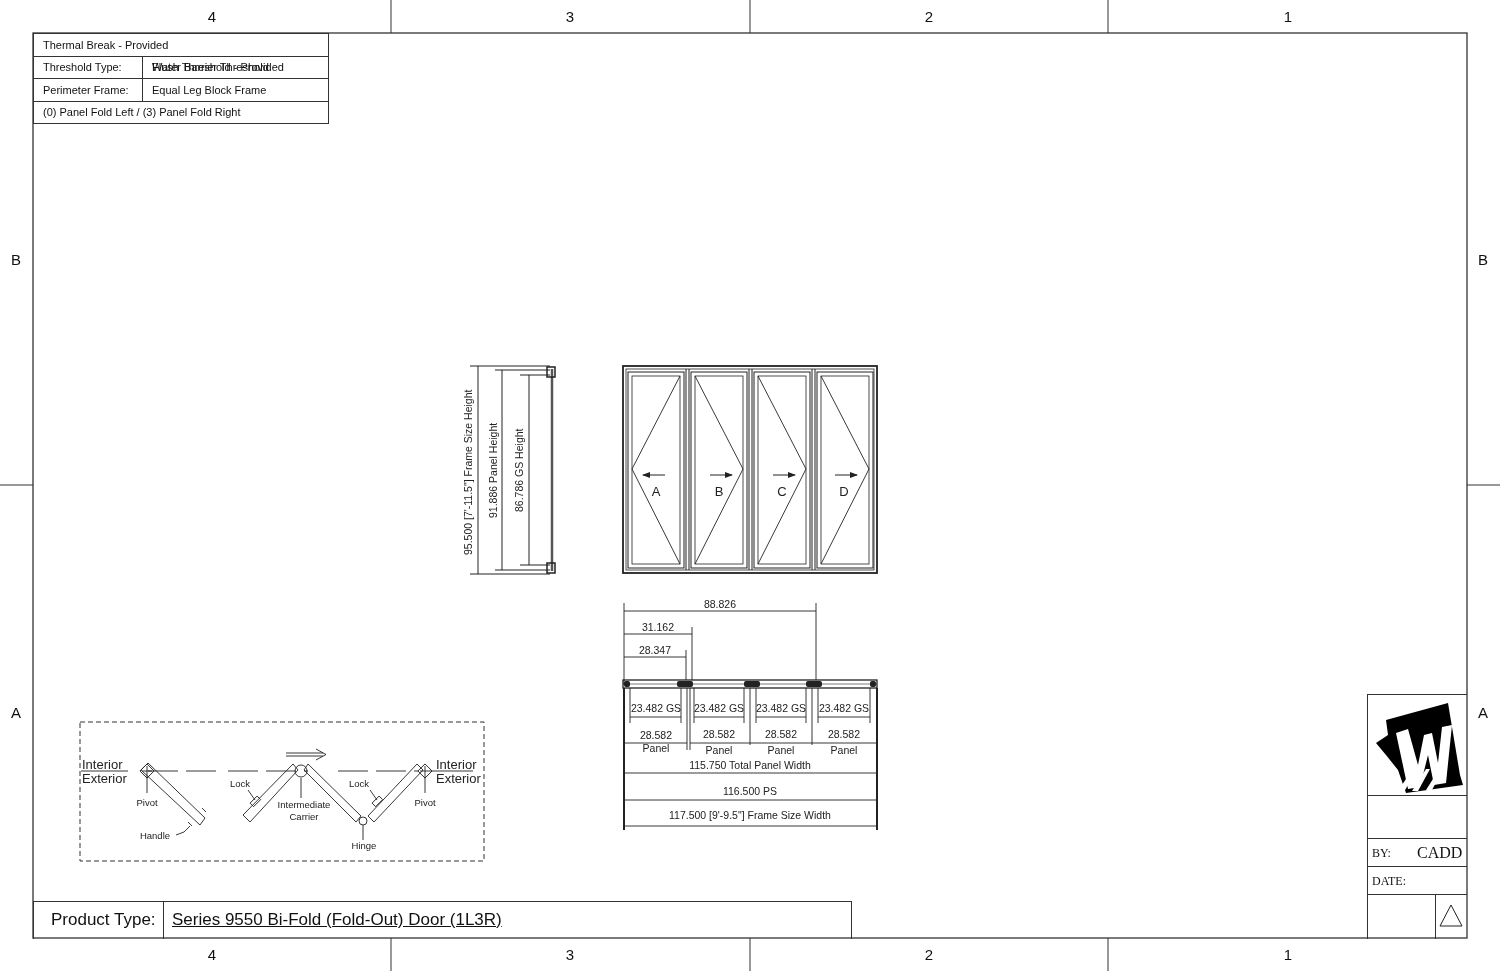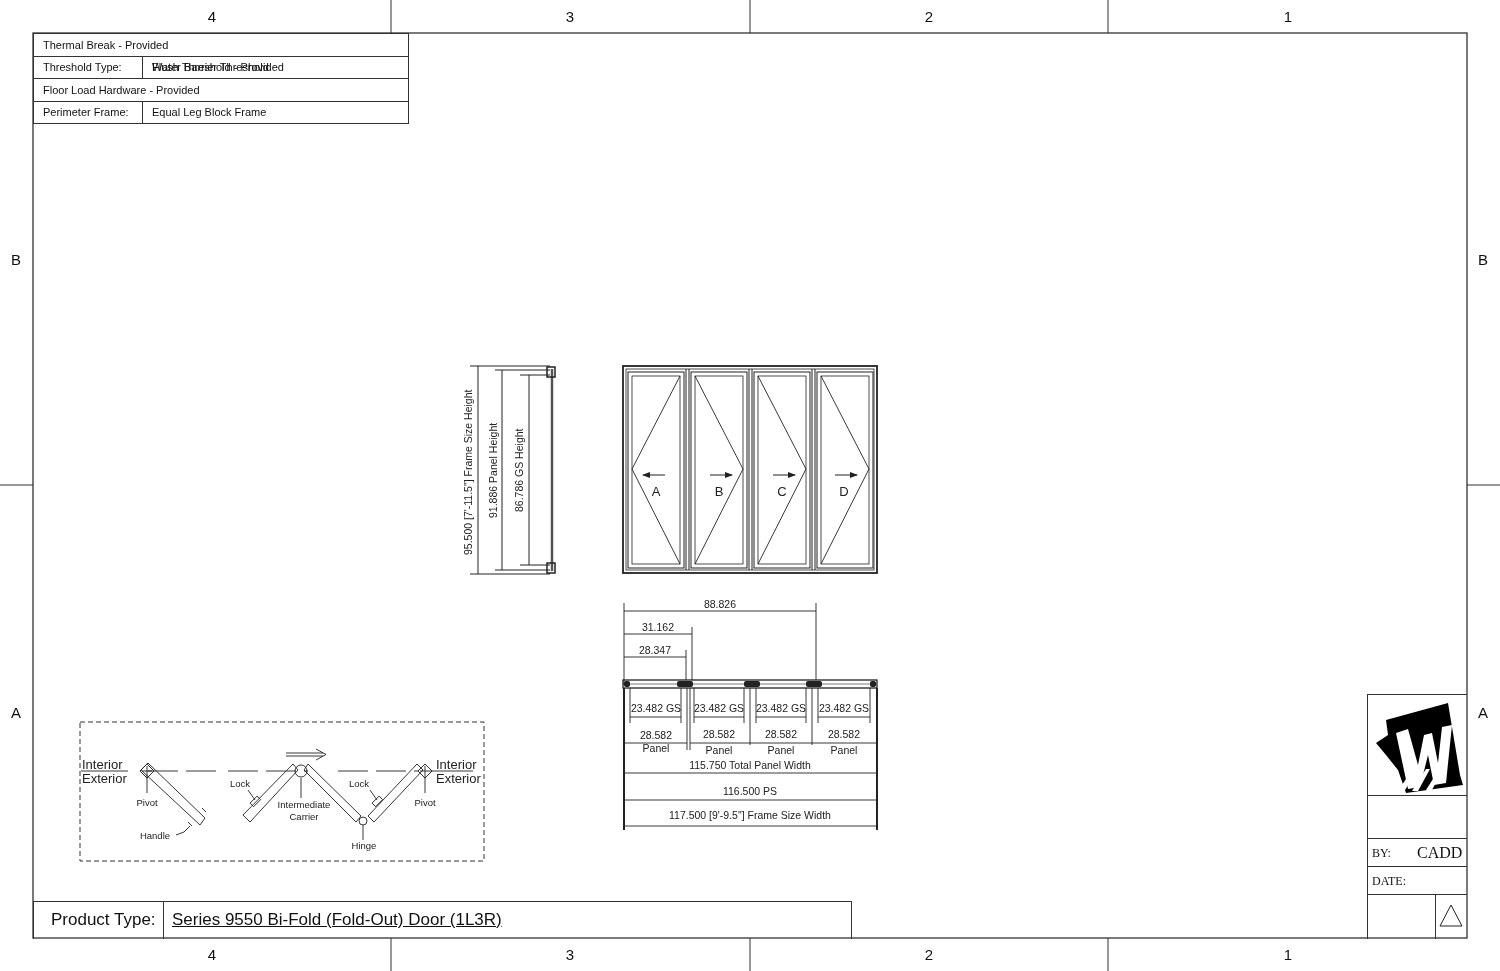--- a/index.html
+++ b/index.html
@@ -1,20 +1,20 @@
 <!DOCTYPE html>
 <html><head>
 <meta charset="utf-8">
 <style>
   html, body { margin:0; padding:0; background:#ffffff; }
   body { width:1500px; height:971px; position:relative; overflow:hidden;
          font-family:"Liberation Sans", sans-serif; color:#111; }
   .abs { position:absolute; }
   .zone-label { position:absolute; font-size:15px; color:#111; text-align:center; }
-  .spec-table { position:absolute; left:33px; top:33px; width:376px; border-collapse:collapse; font-size:11px; }
+  .spec-table { position:absolute; left:33px; top:33px; width:296px; border-collapse:collapse; font-size:11px; }
   .spec-table td { border:1px solid #333; padding:0 0 0 9px; height:21.5px; vertical-align:middle; white-space:nowrap; }
   .spec-table td.lbl { width:99px; }
   .overlap { position:relative; display:inline-block; }
   .overlap span { white-space:nowrap; }
   .overlap span.b { position:absolute; left:0; top:0; }
   .product-box { position:absolute; left:33px; top:901px; width:817px; height:37px; border:1px solid #333; border-bottom:none; display:flex; font-size:17px; }
   .product-box .pl { width:112px; border-right:1px solid #333; padding-left:17px; line-height:36px; }
   .product-box .pv { padding-left:8px; line-height:36px;text-decoration:underline; }
   .title-block { position:absolute; left:1367px; top:694px; width:99px; height:244px; border-left:1px solid #333; border-top:1px solid #333;font-family:Liberation Serif, serif; }
   .tb-row { position:absolute; left:0; width:99px; border-top:1px solid #333; font-size:11px; }
@@ -60,25 +60,25 @@
   <tr>
     <td class="lbl">Threshold Type:</td>
     <td>
       <span class="overlap">
         <span class="a">Flush Threshold - Provided</span>
         <span class="b">Water Barrier Threshold</span>
       </span>
     </td>
   </tr>
   <tr>
-    <td colspan="2">Floor Load Hardware - Provided</td>
+    <td class="lbl">Perimeter Frame:</td>
+    <td>Equal Leg Block Frame</td>
   </tr>
   <tr>
-    <td class="lbl">Perimeter Frame:</td>
-    <td>Equal Leg Block Frame</td>
+    <td colspan="2">(0) Panel Fold Left / (3) Panel Fold Right</td>
   </tr>
 </tbody>
   </table>
 
 <svg class="abs" style="left:450px;top:355px" width="120" height="230">
   <g stroke="#222" stroke-width="1" fill="none">
 
     <line x1="102" y1="14" x2="102" y2="216" stroke-width="2.5" stroke="#555"></line>
     <rect x="97" y="12" width="8" height="10" stroke-width="1.5"></rect>
     <rect x="97" y="208" width="8" height="10" stroke-width="1.5"></rect>

